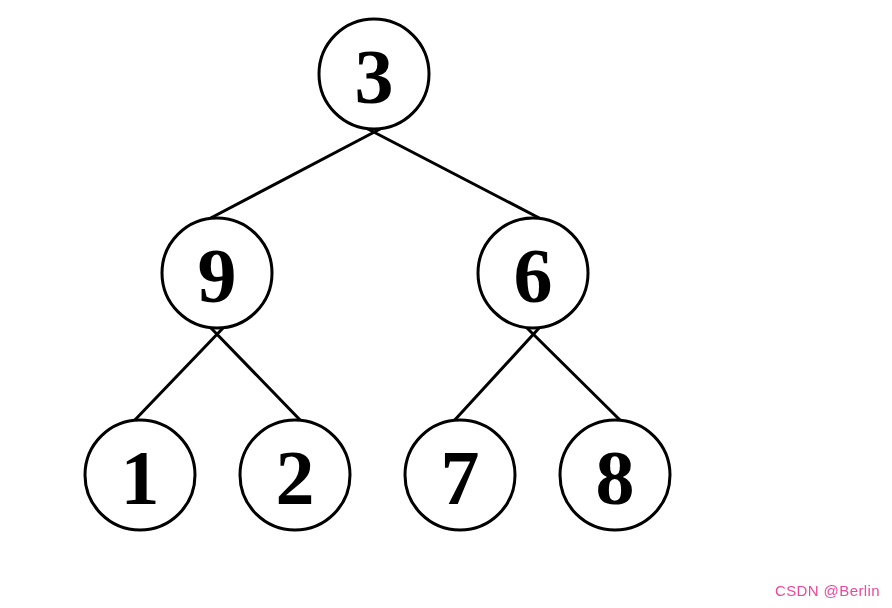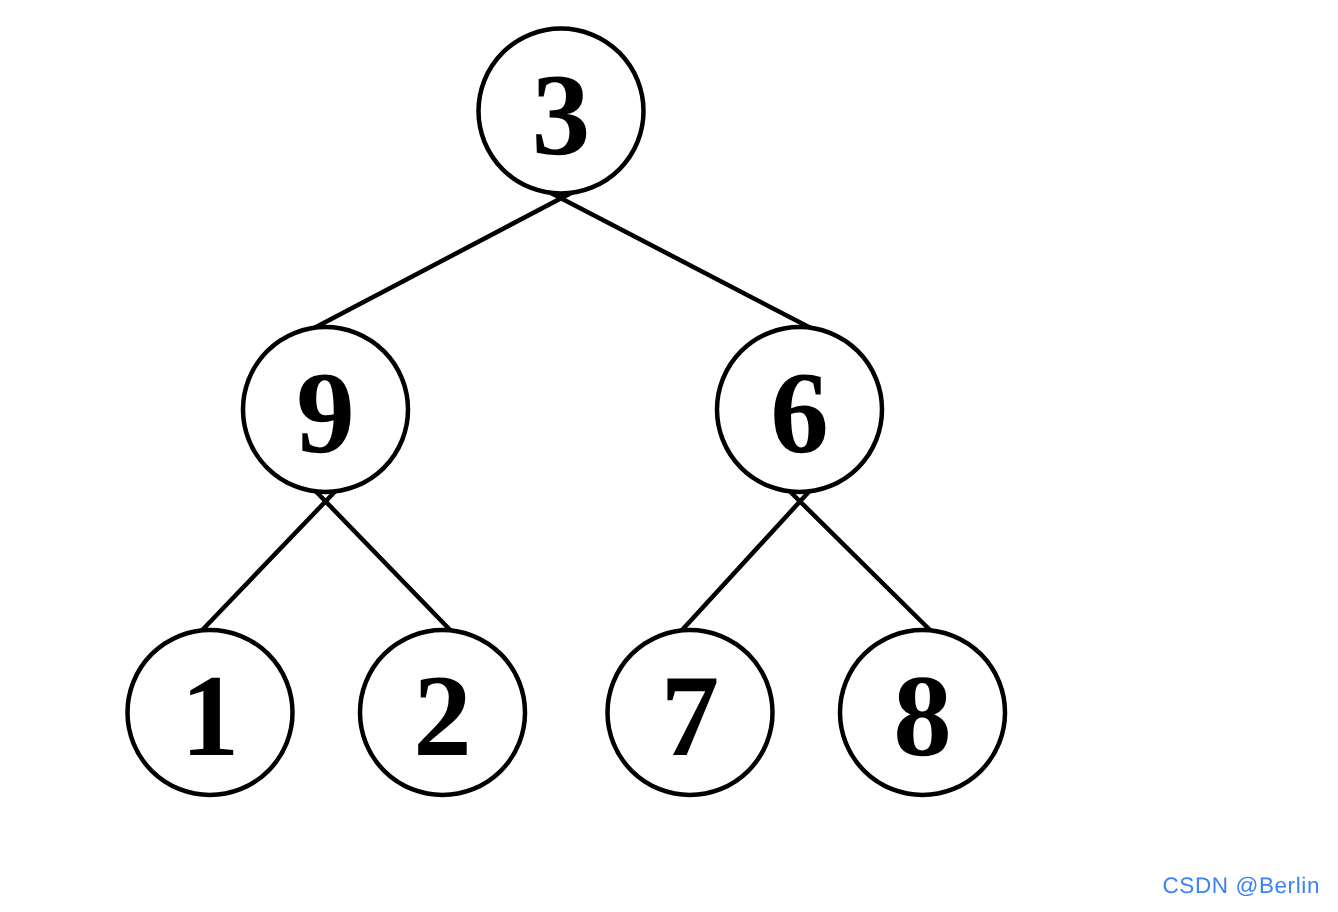--- a/index.html
+++ b/index.html
@@ -41,21 +41,21 @@
     fill: none;
     stroke-linecap: round;
   }
   #watermark {
     position: absolute;
     right: 12px;
     bottom: 9px;
     font-family: "Liberation Sans", sans-serif;
     font-size: 15px;
     letter-spacing: 0.4px;
-    color: #3b82f6;
+    color: #ec4899;
     white-space: nowrap;
     user-select: none;
   }
 </style>
 </head>
 <body>
 
 <svg id="tree-canvas" viewBox="0 0 892 608">
   <g id="edge-layer">
       <line x1="382" y1="128" x2="205" y2="221" class="tree-edge" stroke="#000000"></line>

